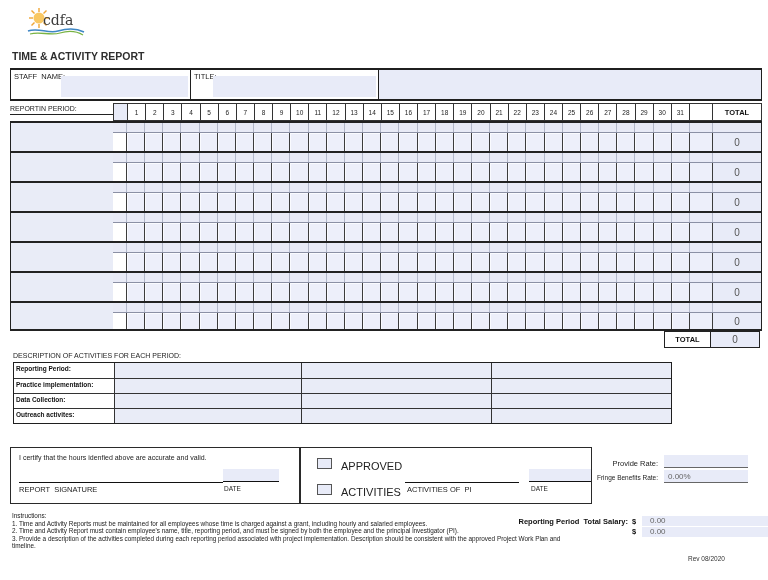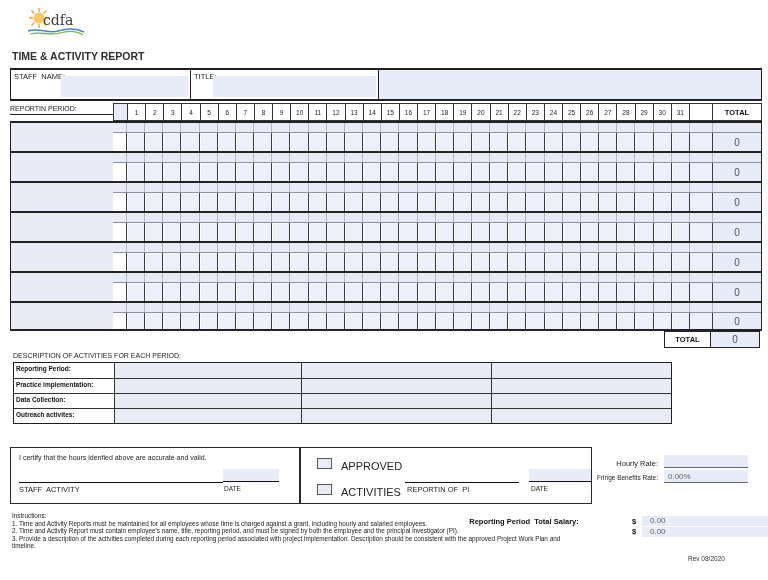--- a/index.html
+++ b/index.html
@@ -88,21 +88,21 @@
   .rate-label { text-align:right; color:#222; }
   .hourly-label { left:540px; top:459px; width:118px; font-size:7.5px; }
   .fringe-label { left:540px; top:474px; width:118px; font-size:6.5px; }
   .hourly-field { left:664px; top:455px; width:84px; height:13px; background:#e8ebf8; border-bottom:1px solid #666; }
   .fringe-field { left:664px; top:470px; width:84px; height:13px; background:#e8ebf8; border-bottom:1px solid #666;
                   font-size:8px; color:#666; padding:2px 4px 0 4px; }
 
   
   .instructions { left:12px; top:512px; width:560px; font-size:6.4px; color:#1a1a1a; line-height:7.6px; }
   .bt-label { font-weight:700; font-size:7.5px; color:#111; text-align:right; white-space:pre; }
-  .salary-label { left:420px; top:517px; width:208px;text-align:center; }
+  .salary-label { left:420px; top:517px; width:208px; }
   .fringe2-label { left:420px; top:527px; width:208px; }
   .dollar { font-weight:700; font-size:7.5px; color:#111; }
   .salary-dollar { left:632px; top:517px; }
   .fringe2-dollar { left:632px; top:527px; }
   .total-field { background:#e8ebf8; width:148px; height:10px; font-size:8px; color:#666; padding-left:8px; }
   .salary-field { left:642px; top:516px; }
   .fringe2-field { left:642px; top:527px; }
   .rev { left:688px; top:555px; font-size:6.5px; color:#333; }
 </style>
 </head>
@@ -794,36 +794,36 @@
       <div class="d-col d-col2"></div>
       <div class="d-col d-col3"></div>
     </div>
   </div>
 
   <div class="abs cert-box">
     <div class="cert-divider"></div>
     <div class="cert-statement">I certify that the hours idenfied above are accurate and valid.</div>
 
     <div class="sig-line" style="left:8px; top:34px; width:204px"></div>
-    <span class="sig-label" style="left:8px; top:37px">STAFF  ACTIVITY</span>
+    <span class="sig-label" style="left:8px; top:37px">REPORT  SIGNATURE</span>
     <div class="date-field" style="left:212px; top:21px; width:56px; height:13px"></div>
     <span class="date-label" style="left:213px; top:37px">DATE</span>
 
     <div class="checkbox" style="left:306px; top:10px"></div>
     <span class="cb-label" style="left:330px; top:12px">APPROVED</span>
     <div class="checkbox" style="left:306px; top:36px"></div>
     <span class="cb-label" style="left:330px; top:38px">ACTIVITIES</span>
 
     <div class="sig-line" style="left:394px; top:34px; width:114px"></div>
-    <span class="sig-label" style="left:396px; top:37px">REPORTIN OF  PI</span>
+    <span class="sig-label" style="left:396px; top:37px">ACTIVITIES OF  PI</span>
     <div class="date-field" style="left:518px; top:21px; width:62px; height:13px"></div>
     <span class="date-label" style="left:520px; top:37px">DATE</span>
   </div>
 
-  <div class="abs rate-label hourly-label">Hourly Rate:</div>
+  <div class="abs rate-label hourly-label">Provide Rate:</div>
   <div class="abs hourly-field"></div>
   <div class="abs rate-label fringe-label">Fringe Benefits Rate:</div>
   <div class="abs fringe-field">0.00%</div>
 
   <div class="abs instructions">
     <div>Instructions:</div>
     <div>1. Time and Activity Reports must be maintained for all employees whose time is charged against a grant, including hourly and salaried employees.</div>
     <div>2. Time and Activity Report must contain employee's name, title, reporting period, and must be signed by both the employee and the principal investigator (PI).</div>
     <div>3. Provide a description of the activities completed during each reporting period associated with project implementation. Description should be consistent with the approved Project Work Plan and timeline.</div>
   </div>

